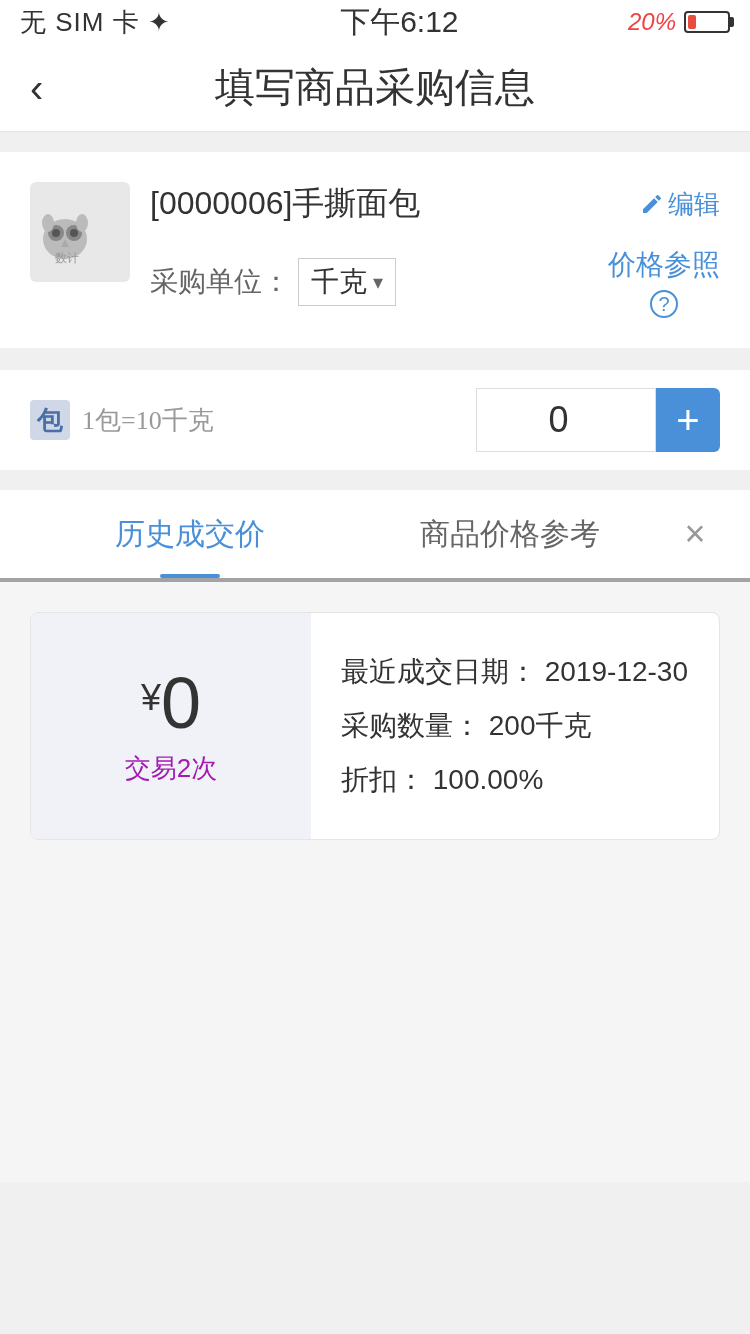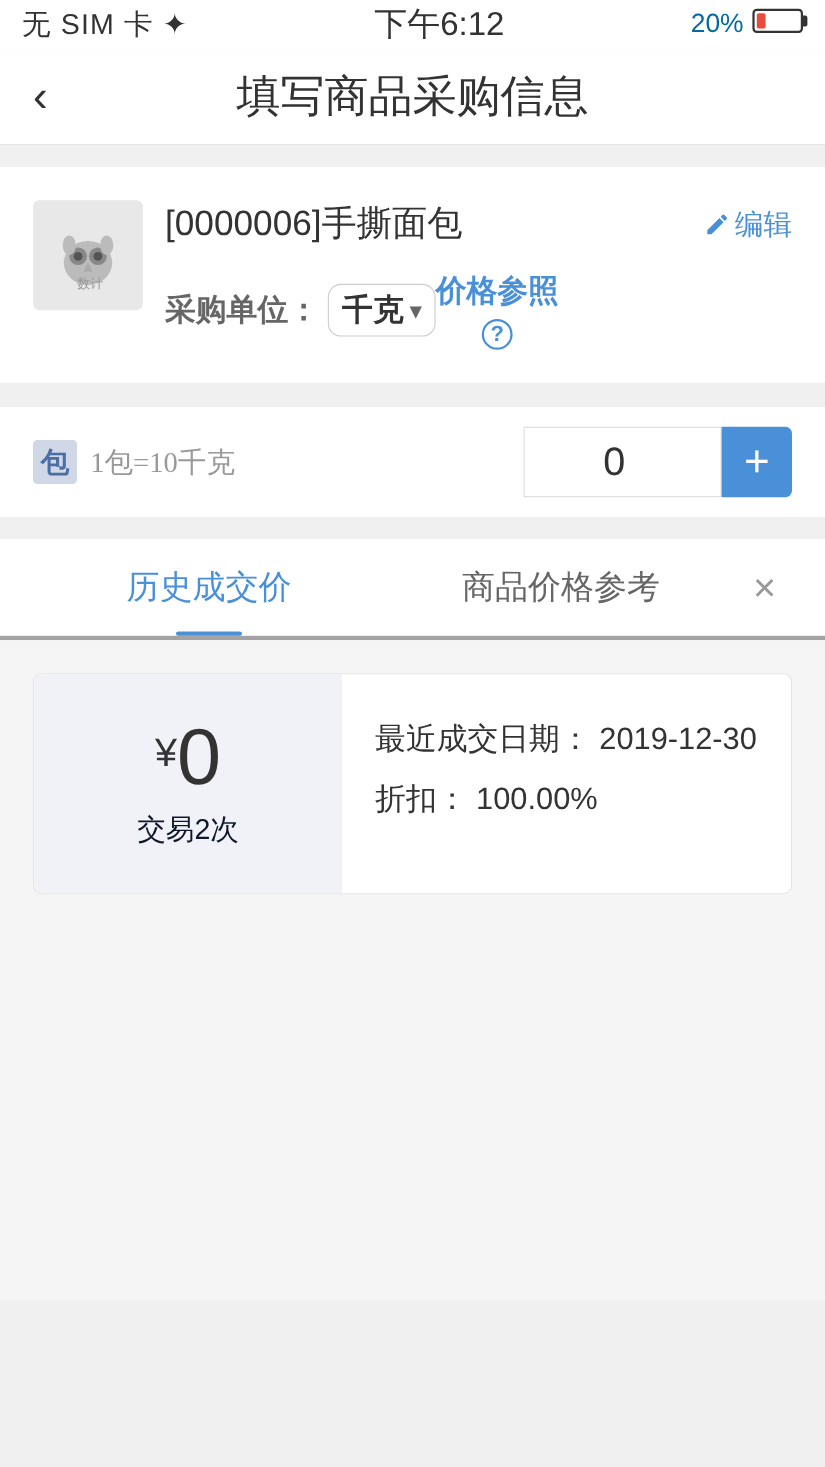--- a/index.html
+++ b/index.html
@@ -28,23 +28,25 @@
       color: #333;
       letter-spacing: 1px;
     }
     .status-center {
       font-size: 30px;
       color: #333;
       font-weight: 500;
     }
     .status-right {
       display: flex;
+      align-items: center;
       gap: 8px;
       font-size: 24px;
-      color: #0369a1;
+      color: #ef4444;
+      font-style: italic;
     }
     .battery-icon {
       width: 46px;
       height: 22px;
       border: 2px solid #333;
       border-radius: 4px;
       position: relative;
       display: inline-flex;
       align-items: center;
       padding: 2px;
@@ -102,21 +104,20 @@
       align-items: flex-start;
       gap: 20px;
     }
     .product-image {
       width: 100px;
       height: 100px;
       background: #e8e8e8;
       border-radius: 6px;
       display: flex;
       align-items: center;
-      justify-content: center;
       flex-shrink: 0;
     }
     .product-info {
       flex: 1;
     }
     .product-name-row {
       display: flex;
       align-items: center;
       justify-content: space-between;
       margin-bottom: 20px;
@@ -130,32 +131,31 @@
       font-size: 26px;
       color: #4a90d9;
       display: flex;
       align-items: center;
       gap: 4px;
       cursor: pointer;
     }
     .unit-row {
       display: flex;
       align-items: center;
-      justify-content: flex-start;
-      font-weight: bold;
+      justify-content: space-between;
     }
     .unit-label {
       font-size: 28px;
       color: #666;
     }
     .unit-select {
       display: inline-flex;
       align-items: center;
       border: 1px solid #ccc;
-      border-radius: 12px;
+      border-radius: 0;
       padding: 4px 12px;
       font-size: 28px;
       color: #333;
       gap: 6px;
       cursor: pointer;
     }
     .unit-select-arrow {
       font-size: 20px;
       color: #666;
     }
@@ -327,21 +327,21 @@
     .history-price-symbol {
       font-size: 36px;
       margin-top: 10px;
     }
     .history-price-value {
       font-size: 72px;
       line-height: 1;
     }
     .history-trade-count {
       font-size: 26px;
-      color: #0f172a;
+      color: #a21caf;
       margin-top: 12px;
     }
     .history-right {
       flex: 1;
       padding: 40px 30px;
       display: flex;
       flex-direction: column;
       gap: 16px;
     }
     .history-detail-row {
@@ -449,18 +449,22 @@
       </div>
       <span class="history-trade-count">交易2次</span>
     </div>
 
     <div class="history-right">
       <div class="history-detail-row">
         <span>最近成交日期：</span>
         <span>2019-12-30</span>
       </div>
       <div class="history-detail-row">
+        <span>采购数量：</span>
+        <span>200千克</span>
+      </div>
+      <div class="history-detail-row">
         <span>折扣：</span>
         <span>100.00%</span>
       </div>
     </div>
   </div>
 </div>
 
 </body></html>

